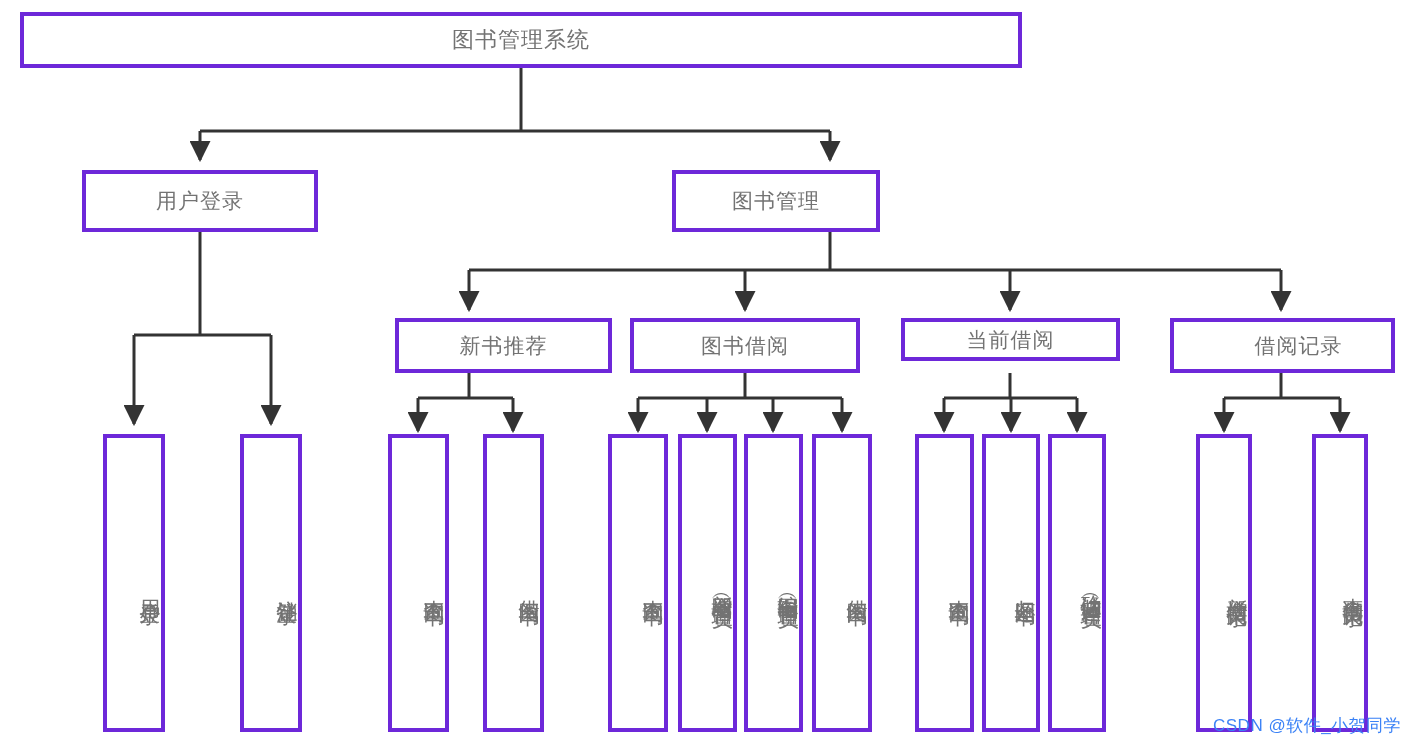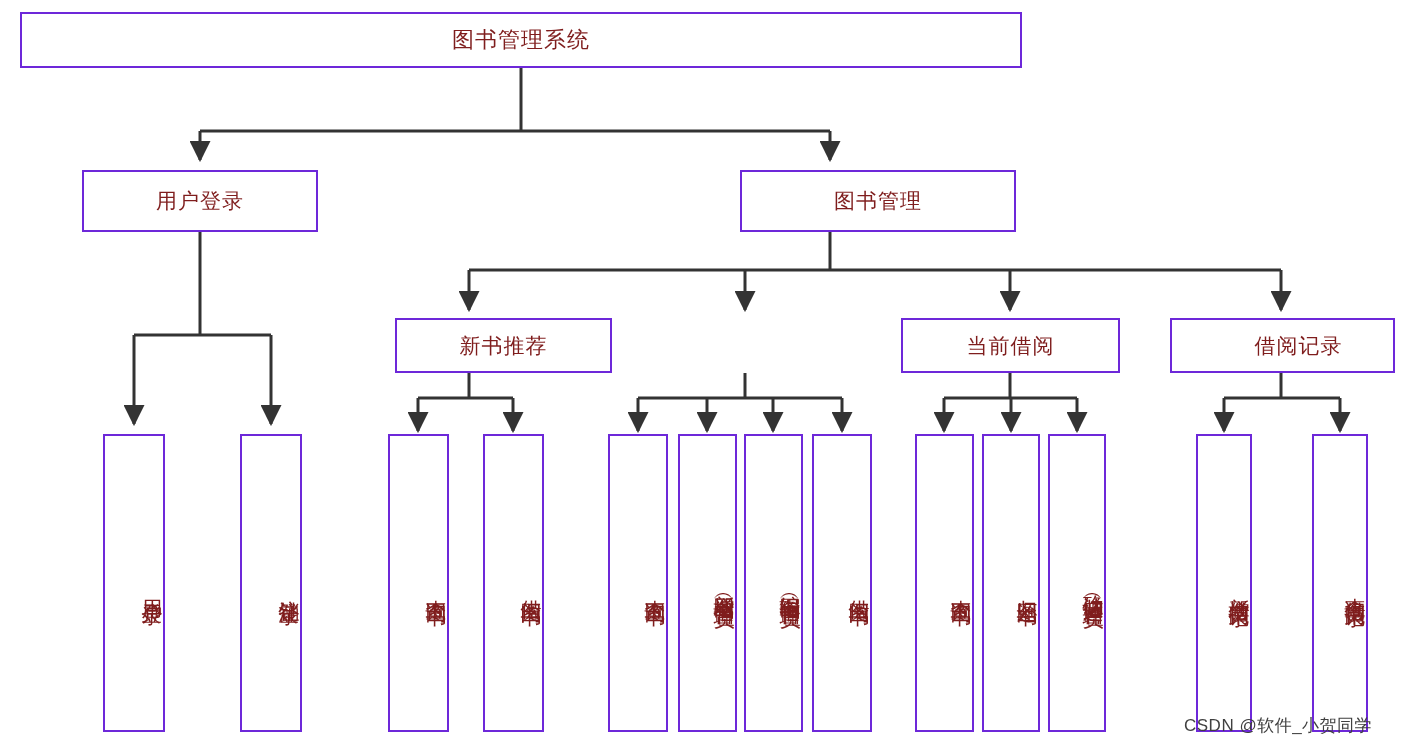--- a/index.html
+++ b/index.html
@@ -21,23 +21,23 @@
     position: absolute;
     left: 0;
     top: 0;
     width: 1405px;
     height: 747px;
     pointer-events: none;
   }
   .node {
     position: absolute;
     box-sizing: border-box;
-    border: 2px solid #6d28d9;
+    border: 4px solid #6d28d9;
     background: #ffffff;
-    color: #7f1d1d;
+    color: #737373;
     display: flex;
     align-items: center;
     justify-content: center;
     text-align: center;
   }
   .node.h {
     font-size: 21px;
     letter-spacing: 1px;
   }
   .node.v {
@@ -53,24 +53,24 @@
   .node.v .vtext {
     writing-mode: vertical-rl;
     text-orientation: upright;
     display: block;
   }
   .node.root {
     font-size: 22px;
   }
   .watermark {
     position: absolute;
-    left: 1184px;
+    left: 1213px;
     top: 714px;
     font-size: 17px;
-    color: #404040;
+    color: #3b82f6;
     white-space: nowrap;
     letter-spacing: 0.5px;
   }
 </style>
 </head>
 <body>
 
 <div id="stage">
 
   <svg id="edges" viewBox="0 0 1405 747" xmlns="http://www.w3.org/2000/svg">
@@ -123,28 +123,31 @@
     </g>
   </svg>
 
   <div class="node h root" style="left:20px; top:12px; width:1002px; height:56px;">
     <span>图书管理系统</span>
   </div>
 
   <div class="node h" style="left:82px; top:170px; width:236px; height:62px;">
     <span>用户登录</span>
   </div>
-  <div class="node h" style="left:740px; top:170px; width:276px; height:62px;">
+  <div class="node h" style="left:672px; top:170px; width:208px; height:62px;">
     <span>图书管理</span>
   </div>
 
   <div class="node h" style="left:361px; top:318px; width:217px; height:55px;margin-left:34px;">
     <span>新书推荐</span>
   </div>
-  <div class="node h" style="left:901px; top:318px; width:219px; height:55px;">
+  <div class="node h" style="left:630px; top:318px; width:230px; height:55px;">
+    <span>图书借阅</span>
+  </div>
+  <div class="node h" style="left:901px; top:318px; width:219px; height:43px;">
     <span>当前借阅</span>
   </div>
   <div class="node h" style="left:1170px; top:318px; width:225px; height:55px;padding-left:32px;">
     <span>借阅记录</span>
   </div>
 
   <div class="node v" style="left:103px; top:434px; width:62px; height:298px;">
     <span class="vtext">用户登录</span>
   </div>
   <div class="node v" style="left:240px; top:434px; width:62px; height:298px;">

